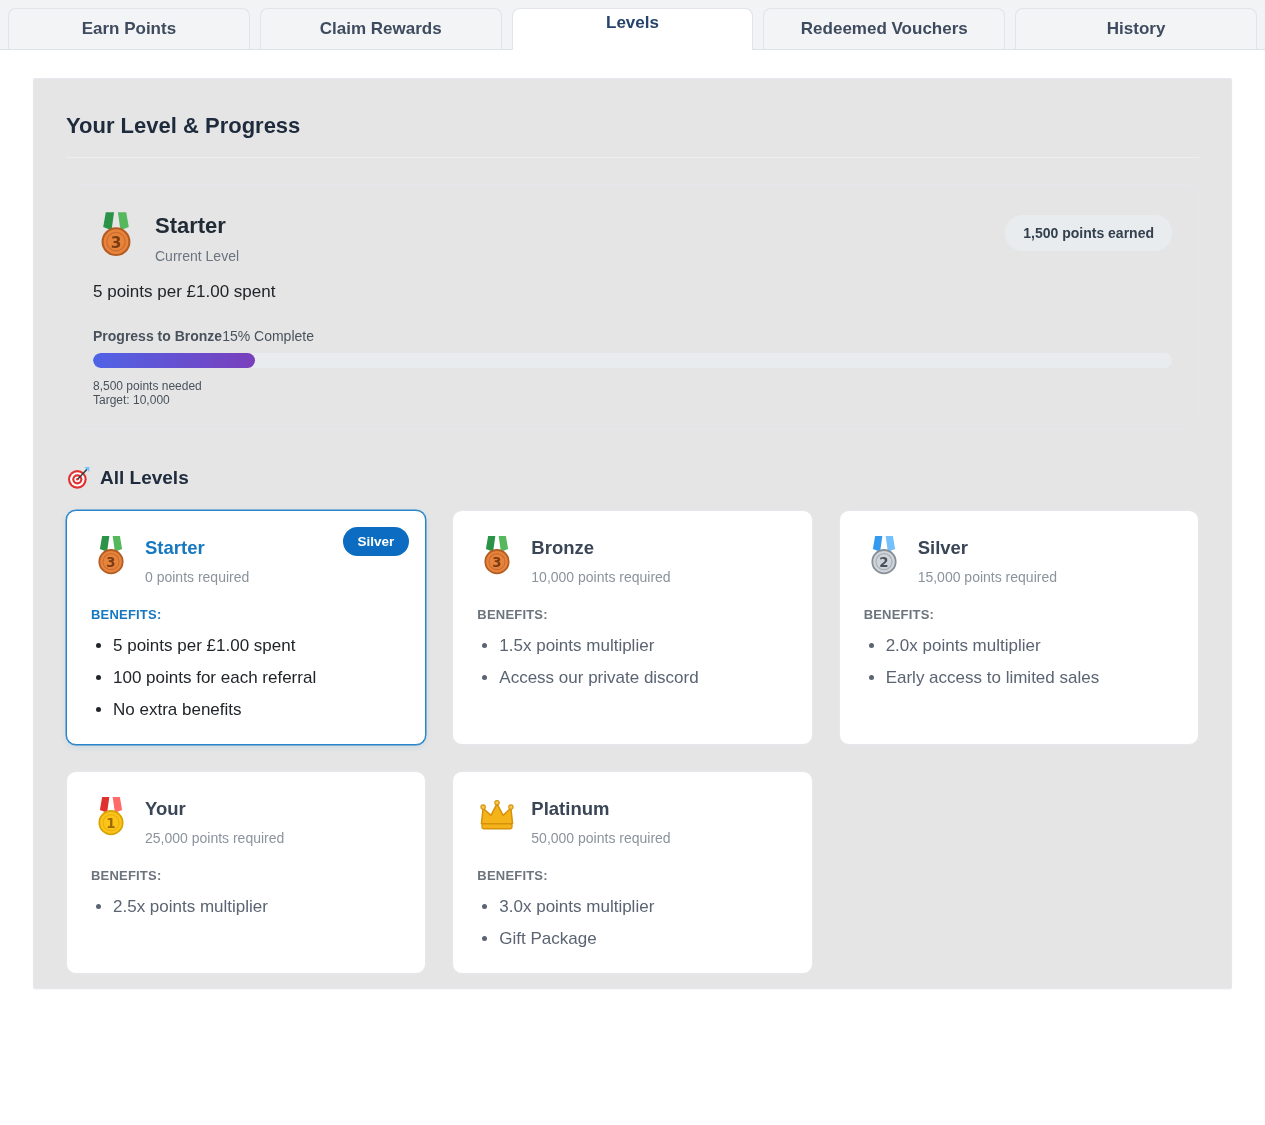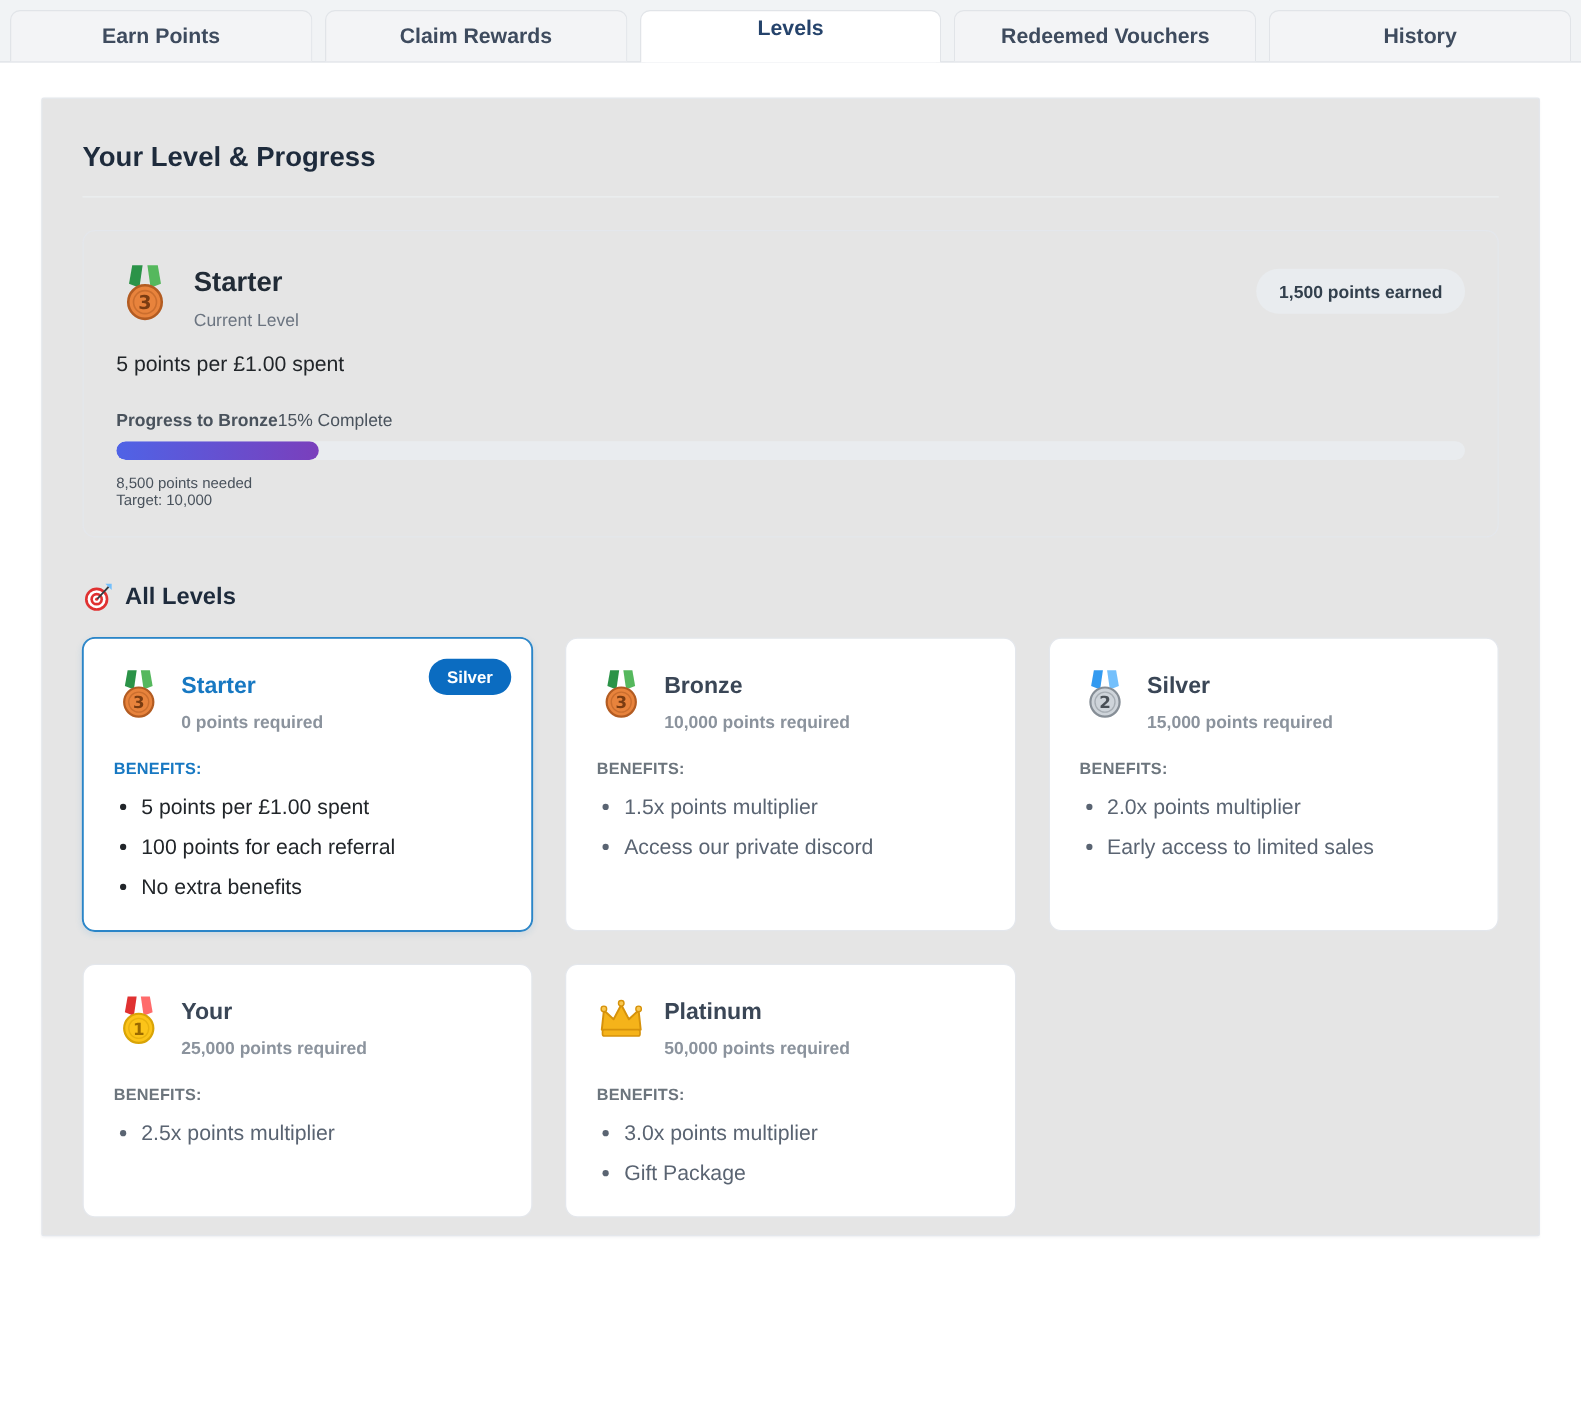--- a/index.html
+++ b/index.html
@@ -84,21 +84,21 @@
     box-shadow:0 0 0 .5px var(--current-border),0 2px 6px rgba(42,133,200,.15);
   }
   .current-pill{
     position:absolute;top:16px;right:16px;
     background:var(--current-pill);color:#fff;
     font-size:13.5px;font-weight:600;padding:7px 15px;border-radius:999px;
   }
   .lc-head{display:flex;gap:14px;align-items:flex-start;}
   .lc-name{font-size:18.5px;font-weight:700;color:#3a4656;margin-top:2px;}
   .level-card.current .lc-name{color:var(--accent-blue);}
-  .lc-req{font-size:14px;color:#8b939d;margin-top:10px;font-weight:bold;}
+  .lc-req{font-size:14px;color:#8b939d;margin-top:10px;}
   .lc-benefits-label{margin-top:22px;font-size:13px;font-weight:700;letter-spacing:.2px;color:#6c757d;}
   .level-card.current .lc-benefits-label{color:var(--accent-blue);}
   .lc-benefits{margin:14px 0 0;padding-left:22px;font-size:17px;color:#5a6472;display:flex;flex-direction:column;gap:12px;}
   .level-card.current .lc-benefits{color:#212529;}
   .icon{display:inline-flex;}
   .icon svg{display:block;}
 </style>
 </head>
 <body>
 

